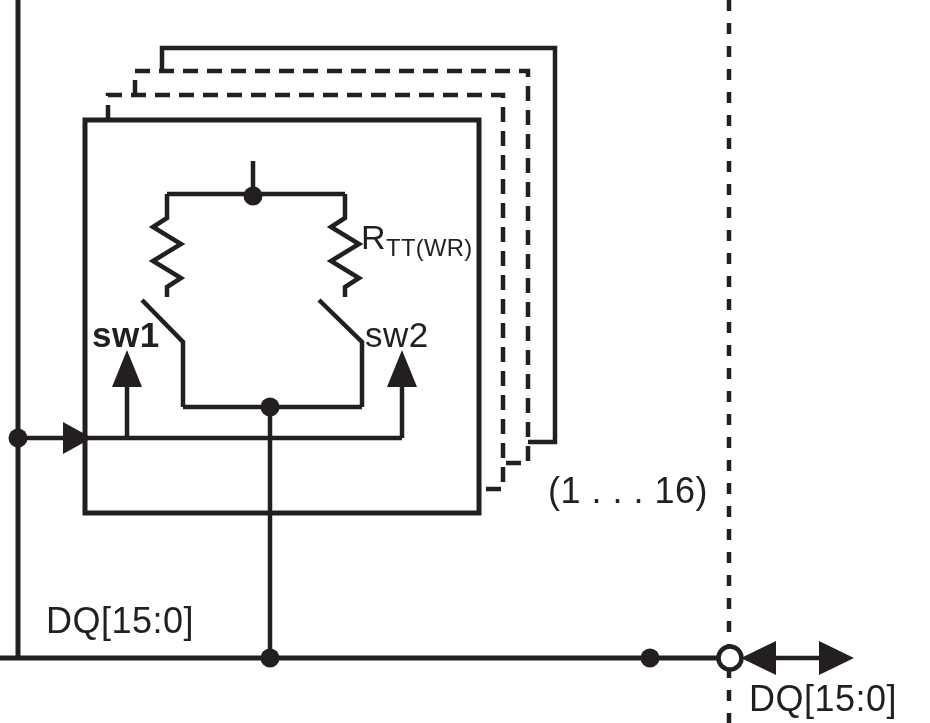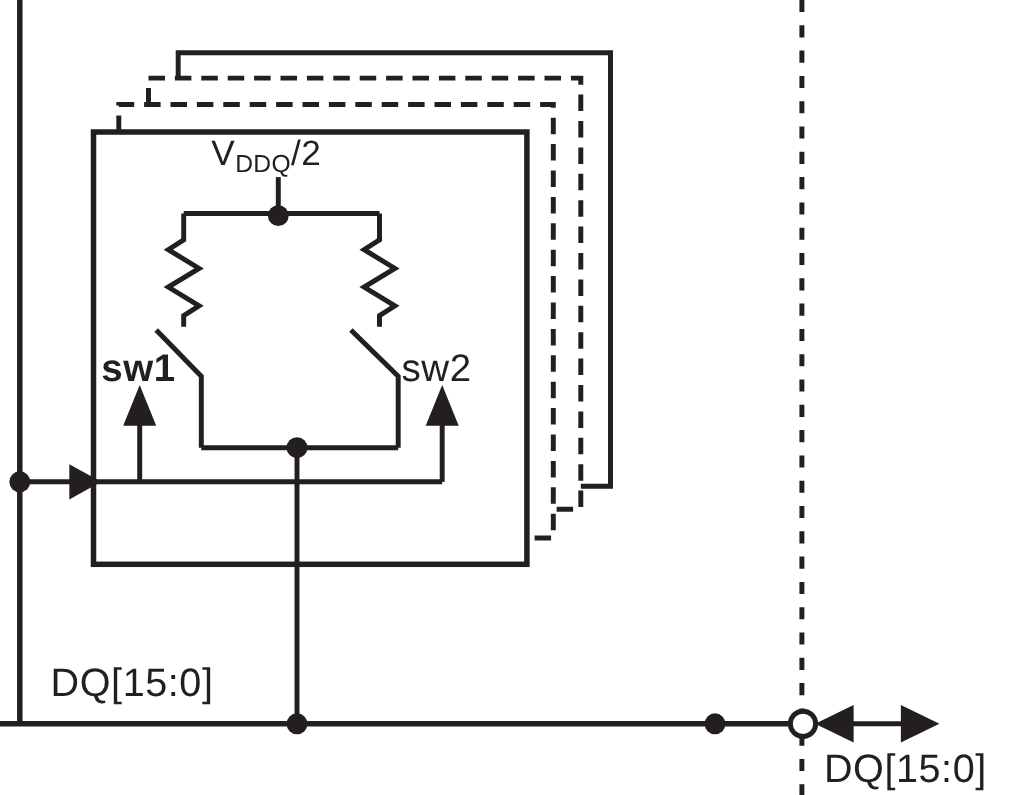--- a/index.html
+++ b/index.html
@@ -79,28 +79,29 @@
       <circle cx="270" cy="658" r="9.5" fill="#231f20" stroke="none"></circle>
       <circle cx="650" cy="658" r="9.5" fill="#231f20" stroke="none"></circle>
 
       <circle cx="730" cy="658" r="11.5" fill="#ffffff"></circle>
       <line x1="746" y1="658" x2="848" y2="658"></line>
       <polygon points="741,658 776,641 776,675" fill="#231f20" stroke="none"></polygon>
       <polygon points="854,658 819,641 819,675" fill="#231f20" stroke="none"></polygon>
     </g>
   </svg>
 
-  <div class="label fs32" style="left:192px; top:123px;">
-    <span>V</span><span class="sub">DDQ</span><span>/2</span>
-  </div>
 
 
+  <div class="label fs34" style="left:361px; top:220px;">
+    <span>R</span><span class="sub">TT(WR)</span>
+  </div>
 
   <div class="label fs35" style="left:92px; top:317px;font-weight:bold;">sw1</div>
 
   <div class="label fs35" style="left:365px; top:317px;">sw2</div>
 
+  <div class="label fs36" style="left:548px; top:473px;">(1 . . . 16)</div>
 
   <div class="label fs36" style="left:46px; top:603px;">DQ[15:0]</div>
 
   <div class="label fs36" style="left:749px; top:681px;">DQ[15:0]</div>
 
 </div>
 
 </body></html>

